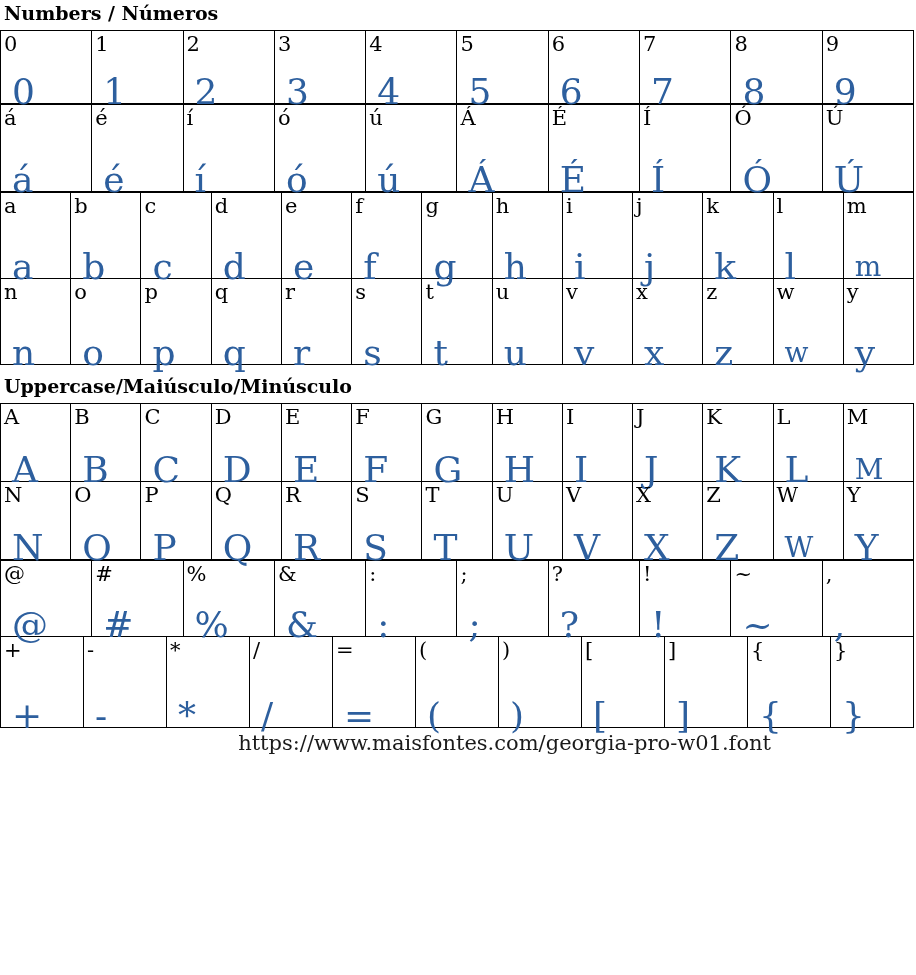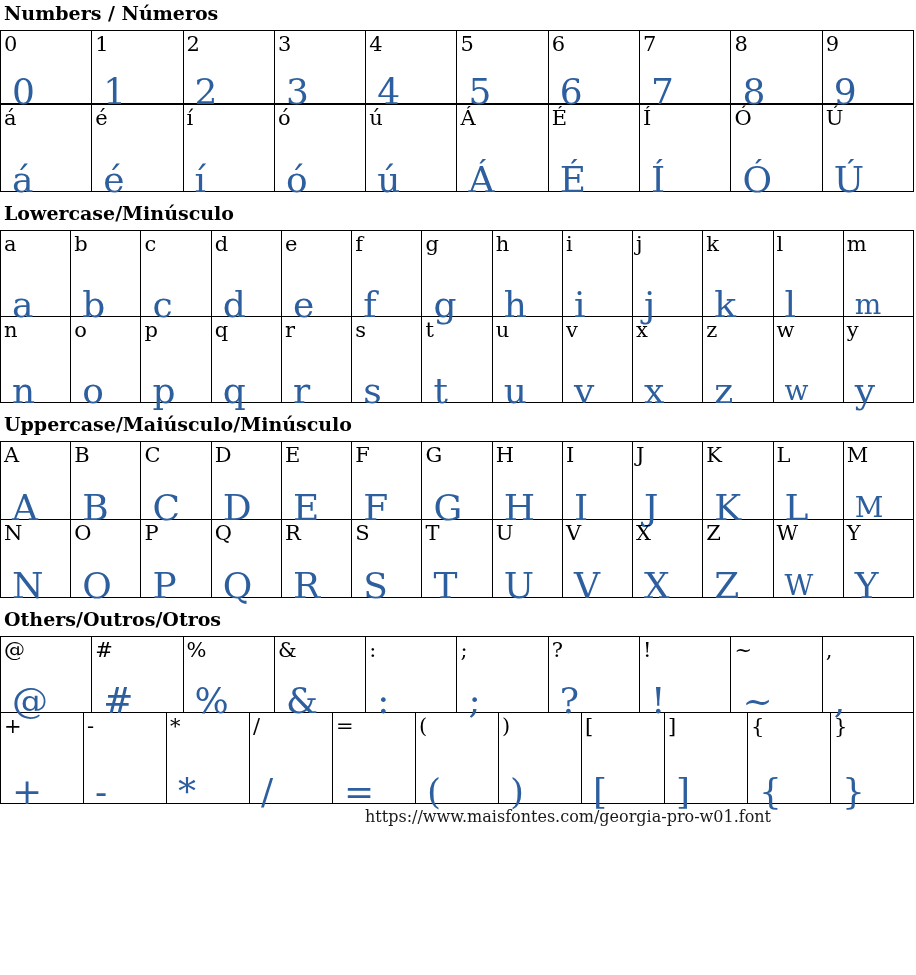--- a/index.html
+++ b/index.html
@@ -59,21 +59,21 @@
     font-size: 36px;
     line-height: 1;
     font-weight: normal;
   }
   .glyph-big.wide {
     font-size: 28px;
     bottom: -3px;
   }
   .footer-url {
     text-align: right;
-    font-size: 16px;
+    font-size: 21px;
     padding: 3px 2px 0 0;
     color: #1a1a1a;
   }
 </style>
 </head>
 <body>
 
 <div class="page">
   <div id="sections-root">
       <div class="section-title">Numbers / Números</div>
@@ -158,21 +158,20 @@
           <div class="glyph-cell">
             <span class="glyph-small">Ó</span>
             <span class="glyph-big" style="color: rgb(45, 95, 158);">Ó</span>
           </div>
           <div class="glyph-cell">
             <span class="glyph-small">Ú</span>
             <span class="glyph-big" style="color: rgb(45, 95, 158);">Ú</span>
           </div>
         </div>
       </div>
-      <div class="section-title">Lowercase/Minúsculo</div>
       <div class="glyph-table">
         <div class="glyph-row" style="height: 85px;">
           <div class="glyph-cell">
             <span class="glyph-small">a</span>
             <span class="glyph-big" style="color: rgb(45, 95, 158);">a</span>
           </div>
           <div class="glyph-cell">
             <span class="glyph-small">b</span>
             <span class="glyph-big" style="color: rgb(45, 95, 158);">b</span>
           </div>
@@ -380,21 +379,20 @@
           <div class="glyph-cell">
             <span class="glyph-small">W</span>
             <span class="glyph-big wide" style="color: rgb(45, 95, 158);">W</span>
           </div>
           <div class="glyph-cell">
             <span class="glyph-small">Y</span>
             <span class="glyph-big" style="color: rgb(45, 95, 158);">Y</span>
           </div>
         </div>
       </div>
-      <div class="section-title">Others/Outros/Otros</div>
       <div class="glyph-table">
         <div class="glyph-row" style="height: 75px;">
           <div class="glyph-cell">
             <span class="glyph-small">@</span>
             <span class="glyph-big" style="color: rgb(45, 95, 158);">@</span>
           </div>
           <div class="glyph-cell">
             <span class="glyph-small">#</span>
             <span class="glyph-big" style="color: rgb(45, 95, 158);">#</span>
           </div>

